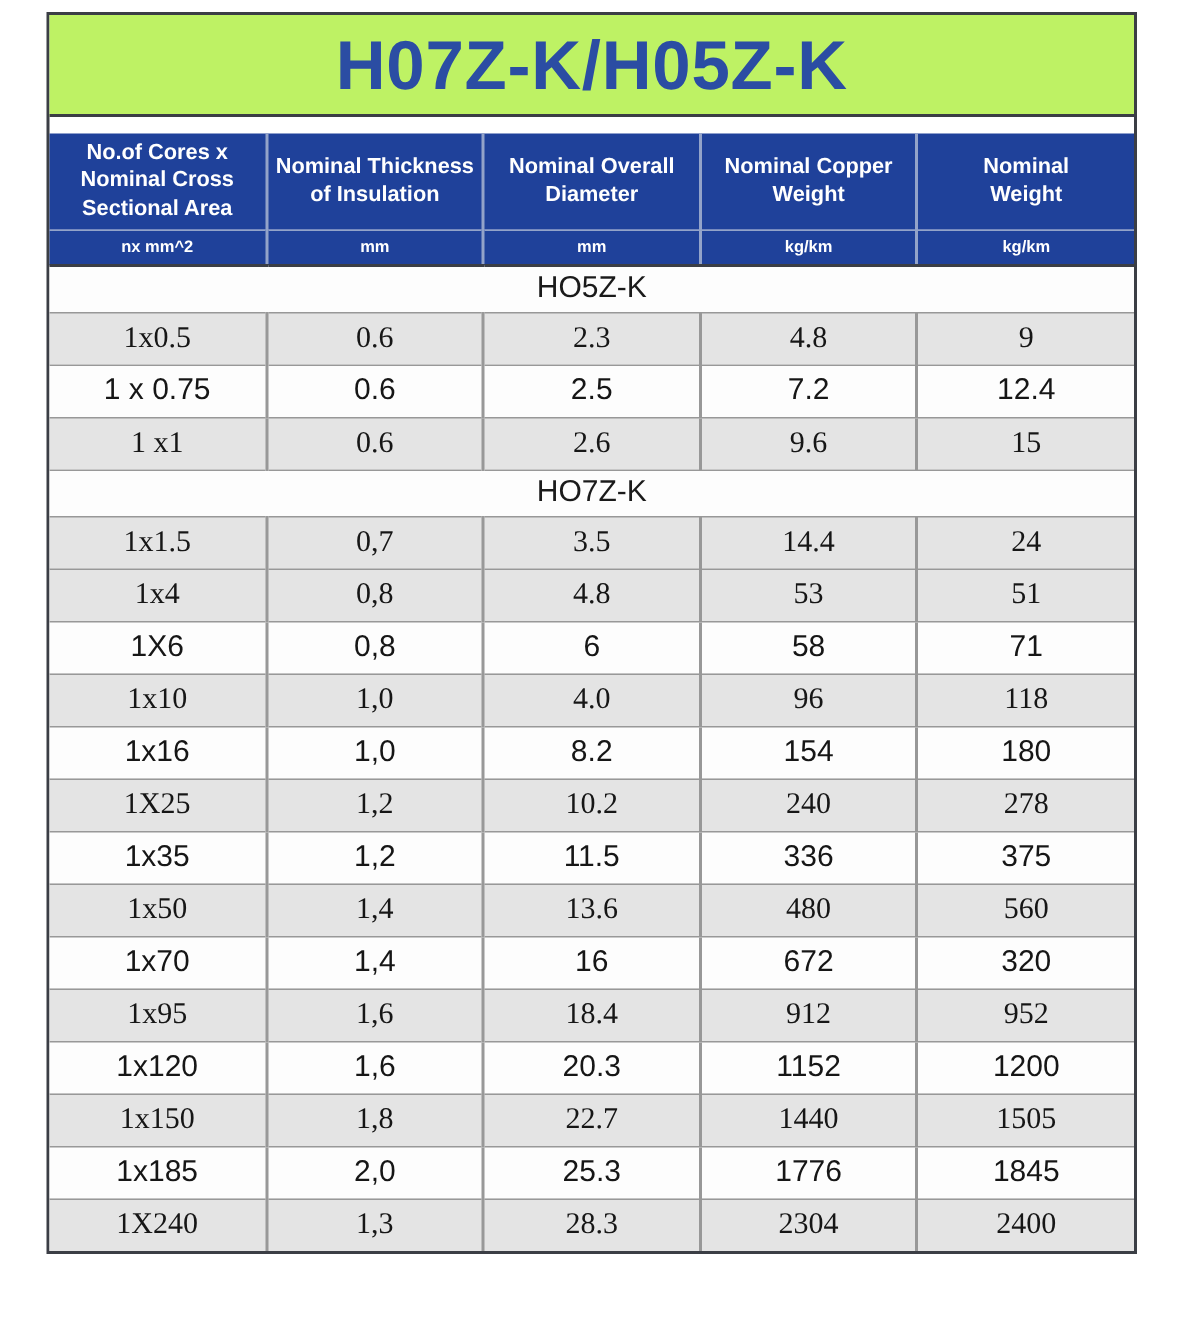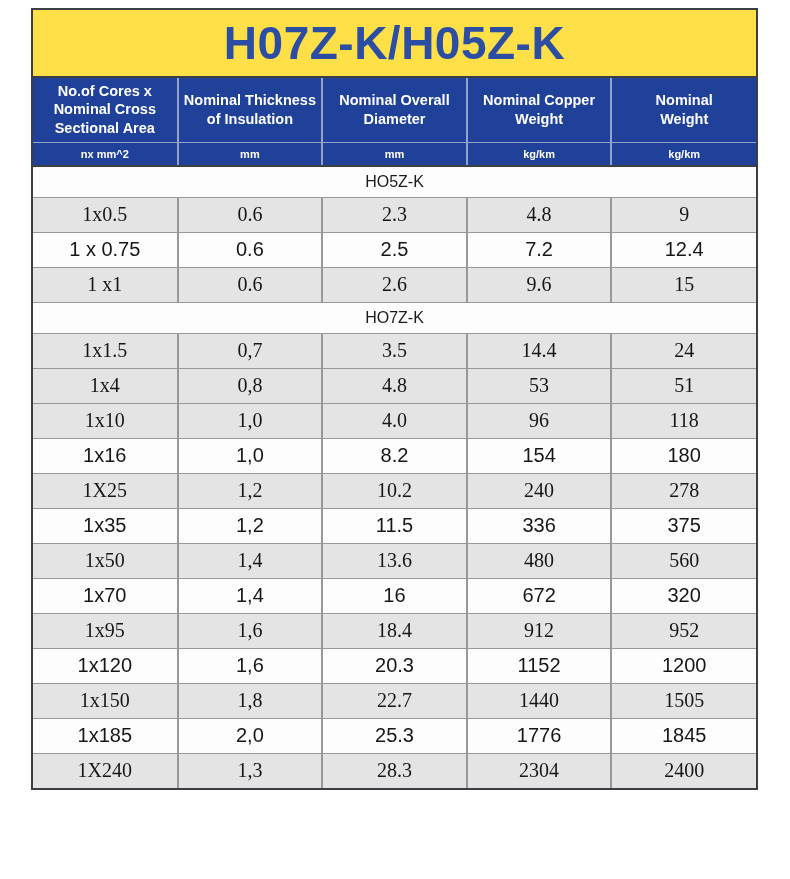--- a/index.html
+++ b/index.html
@@ -11,34 +11,35 @@
   }
   .table-wrap {
     position: absolute;
     left: 31px; top: 8px;
     width: 727px;
     border: 2px solid #3b3e45;
     background: #ffffff;
   }
   .title-band {
     height: 68px;
-    background: #fde047;
+    background: #bef264;
     border-bottom: 2px solid #3b3e45;
     display: flex;
     align-items: center;
     justify-content: center;
     color: #2b4da3;
     font-size: 46px;
     font-weight: bold;
     letter-spacing: 0.5px;
   }
   table {
     width: 100%;
     border-collapse: collapse;
     table-layout: fixed;
+    margin-top: 11px;
   }
   col { width: 20%; }
   thead th {
     background: #1f419a;
     color: #ffffff;
     font-weight: bold;
     text-align: center;
     vertical-align: middle;
     white-space: pre-line;
   }
@@ -66,21 +67,21 @@
     background: #fdfdfd;
     border-left: 2px solid #989898;
     border-top: 1px solid #989898;
   }
   tbody td:first-child { border-left: none; }
   tbody tr.alt td { background: #e4e4e4; font-family: Liberation Serif, serif; }
   tbody tr.section-row td {
     height: 31px;
     background: #fdfdfd;
     border-left: none;
-    font-size: 16px;
+    font-size: 20px;
     color: #1a1a1a;
   }
 </style>
 </head>
 <body>
 
 <div class="table-wrap">
   <div class="title-band">H07Z-K/H05Z-K</div>
   <table>
     <colgroup>
@@ -147,20 +148,27 @@
           <td>14.4</td>
           <td>24</td>
         </tr>
         <tr class="alt">
           <td>1x4</td>
           <td>0,8</td>
           <td>4.8</td>
           <td>53</td>
           <td>51</td>
         </tr>
+        <tr>
+          <td>1X6</td>
+          <td>0,8</td>
+          <td>6</td>
+          <td>58</td>
+          <td>71</td>
+        </tr>
         <tr class="alt">
           <td>1x10</td>
           <td>1,0</td>
           <td>4.0</td>
           <td>96</td>
           <td>118</td>
         </tr>
         <tr>
           <td>1x16</td>
           <td>1,0</td>

